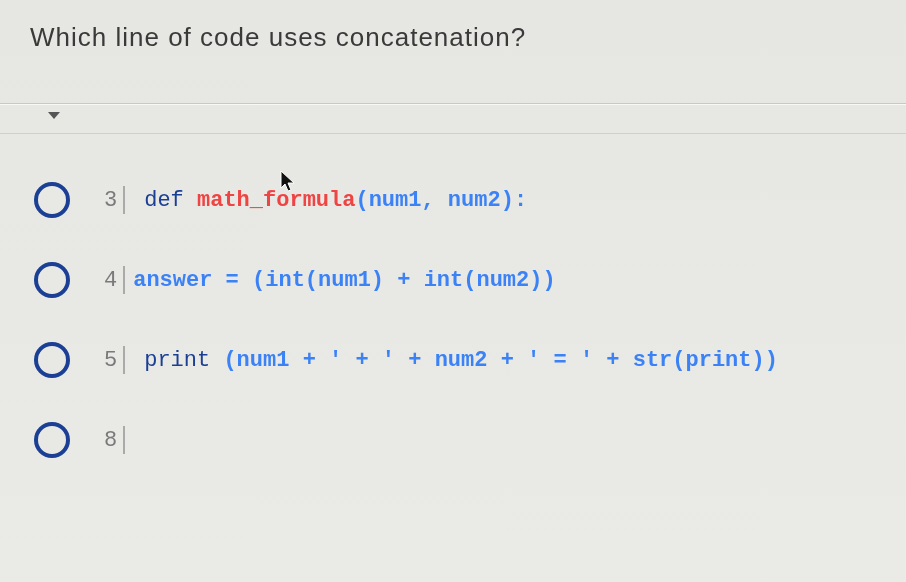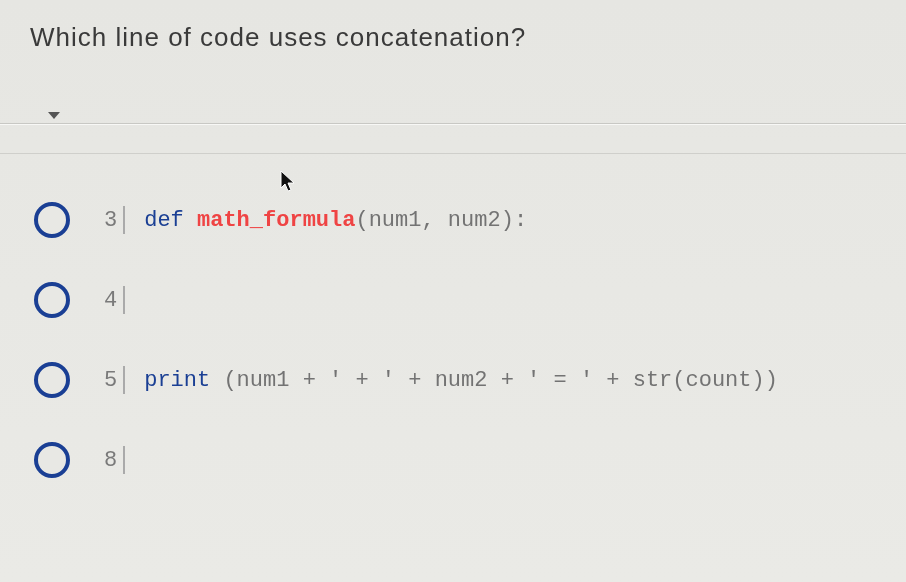--- a/index.html
+++ b/index.html
@@ -8,21 +8,21 @@
     font-family: Verdana, Geneva, sans-serif;
     background: linear-gradient(180deg, #e6e6e2 0%, #eaeae6 100%);
     padding: 22px 30px;
     position: relative;
   }
   .question {
     font-size: 26px;
     color: #3a3a3a;
     letter-spacing: 1px;
     font-weight: 400;
-    margin-bottom: 70px;
+    margin-bottom: 50px;
   }
   .divider {
     height: 0;
     border-top: 1px solid #c8c8c4;
     border-bottom: 1px solid #f8f8f6;
     margin: 0 -30px;
   }
   .divider2 {
     height: 0;
     border-top: 1px solid #cfcfcb;
@@ -72,21 +72,21 @@
   .bar {
     display: inline-block;
     width: 2px;
     height: 28px;
     background: #aaa;
     margin-right: 8px;
     vertical-align: middle;
   }
   .kw { color: #1a3f94; margin-left: 11px; }
   .fn { color: #ef4444; font-weight: bold; }
-  .txt { color: #737373; }
+  .txt { color: #3b82f6; font-weight: bold; }
   .cursor-ptr {
     position: absolute;
     left: 280px;
     top: 170px;
     width: 18px;
     height: 24px;
   }
   .cursor-ptr svg { display: block; }
 </style>
 </head>
@@ -114,29 +114,30 @@
       <span class="bar"></span>
       <span><span class="kw">def </span><span class="fn">math_formula</span><span class="txt">(num1, num2):</span></span>
     </div>
   </div>
 
   <div class="option">
     <div class="radio"></div>
     <div class="code-line">
       <span class="ln">4</span>
       <span class="bar"></span>
+      <span><span class="txt">answer = (int(num1) + int(num2))</span></span>
     </div>
   </div>
 
   <div class="option">
     <div class="radio"></div>
     <div class="code-line">
       <span class="ln">5</span>
       <span class="bar"></span>
-      <span><span class="kw">print </span><span class="txt">(num1 + ' + ' + num2 + ' = ' + str(count))</span></span>
+      <span><span class="kw">print </span><span class="txt">(num1 + ' + ' + num2 + ' = ' + str(print))</span></span>
     </div>
   </div>
 
   <div class="option">
     <div class="radio"></div>
     <div class="code-line">
       <span class="ln">8</span>
       <span class="bar"></span>
     </div>
   </div>

